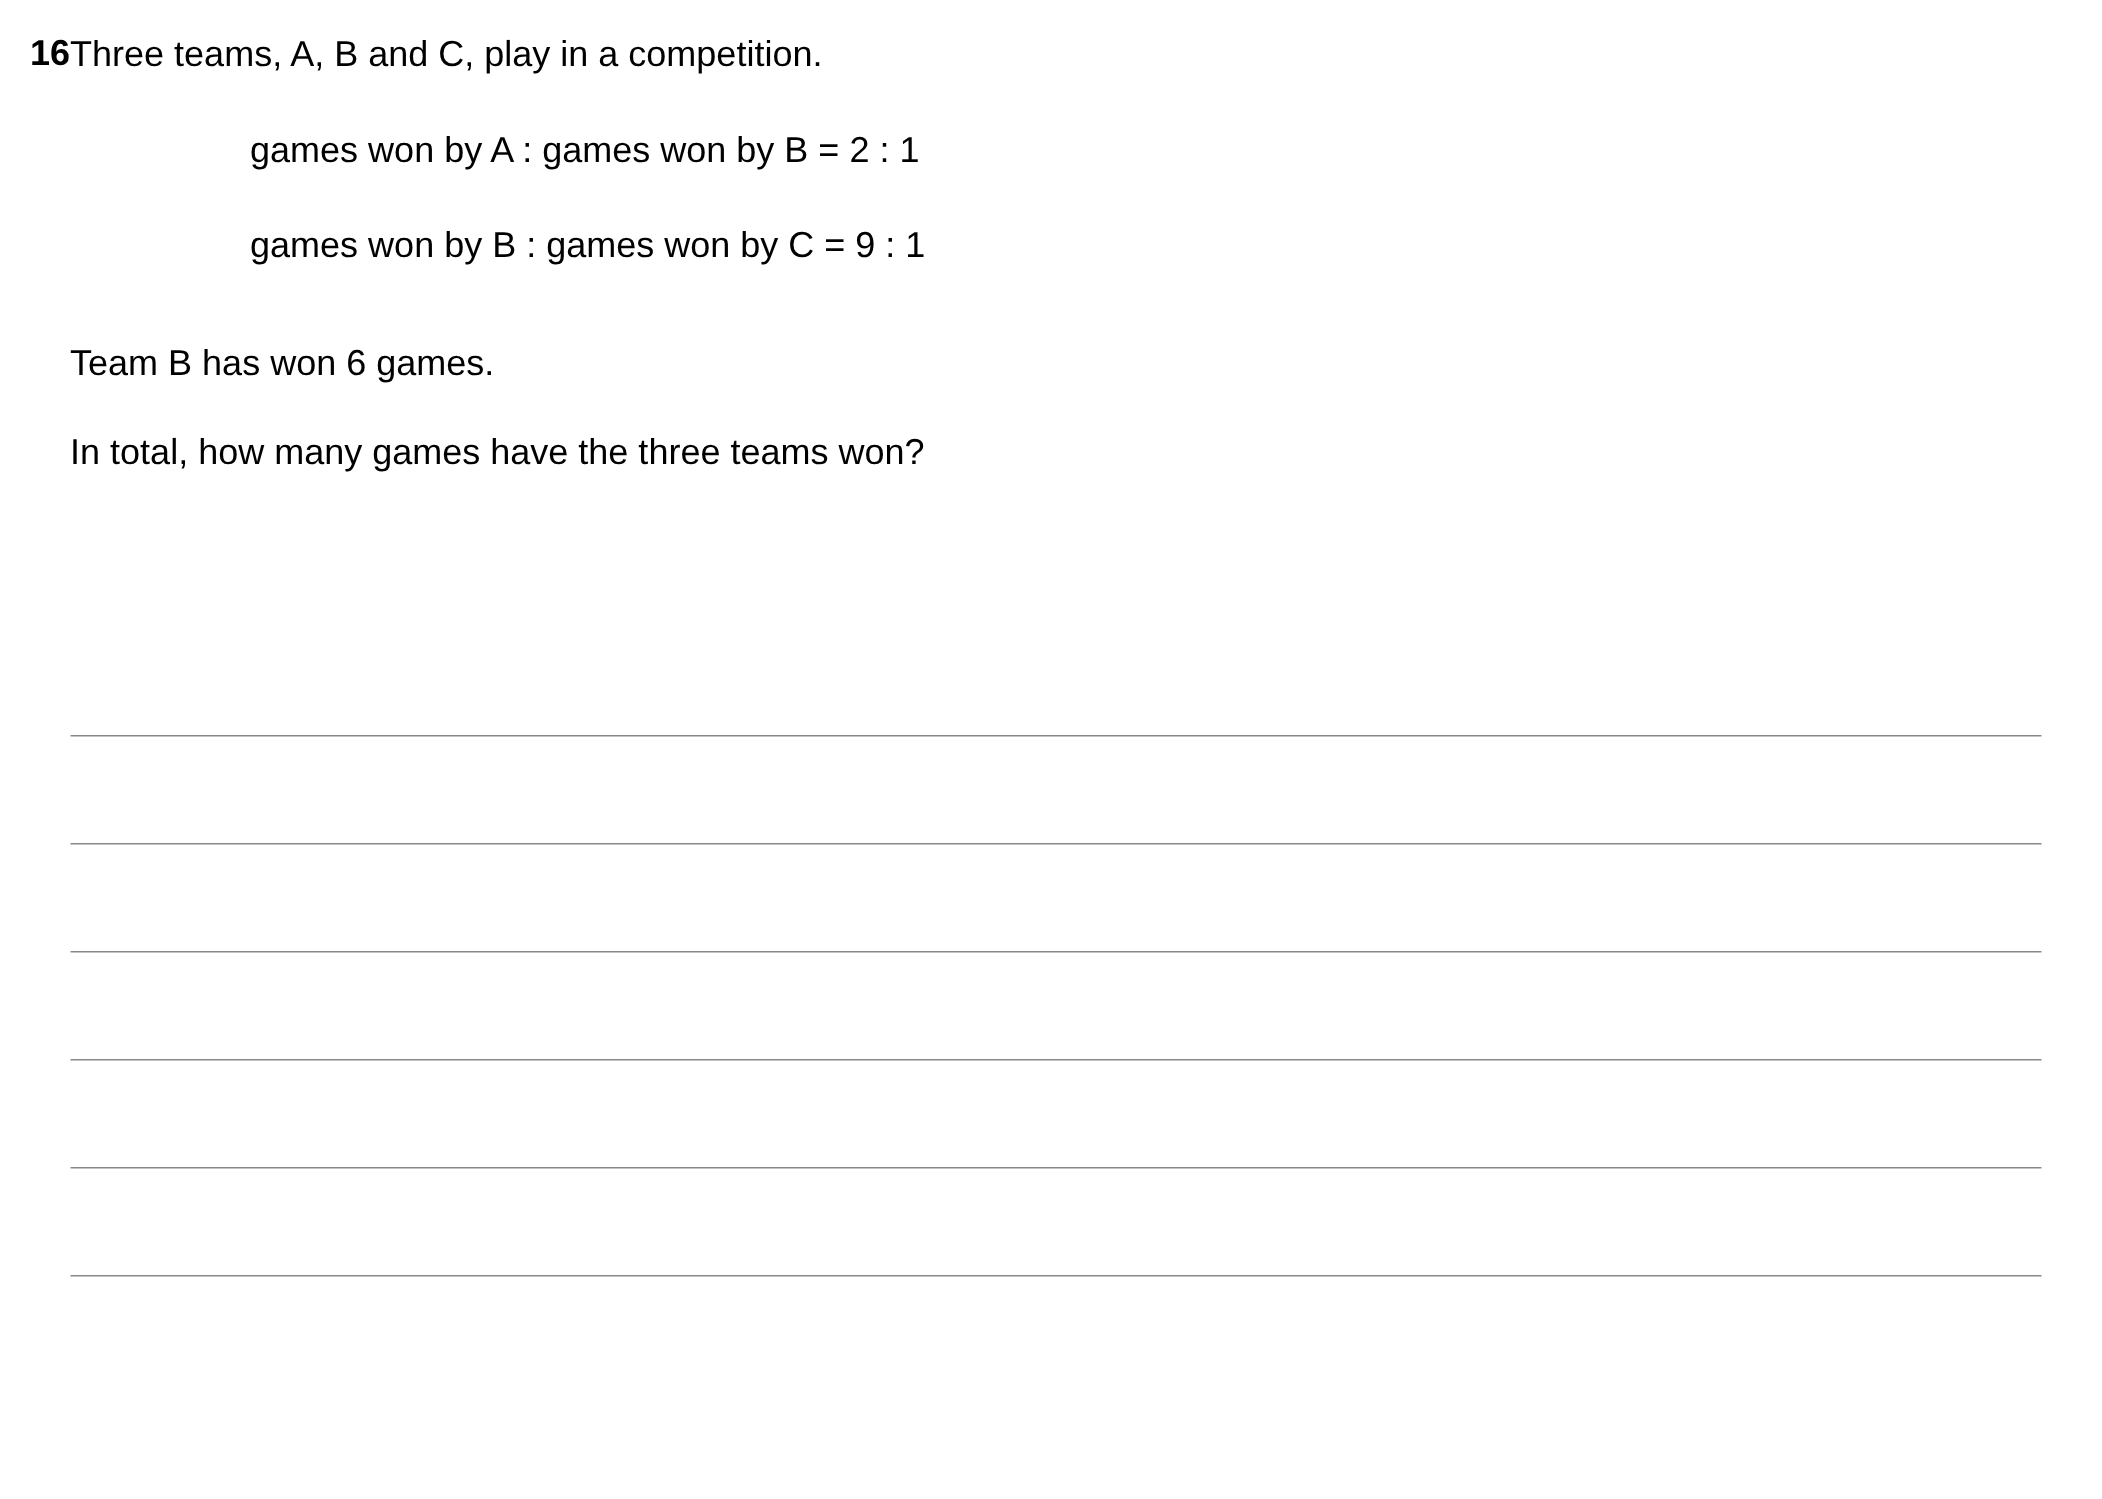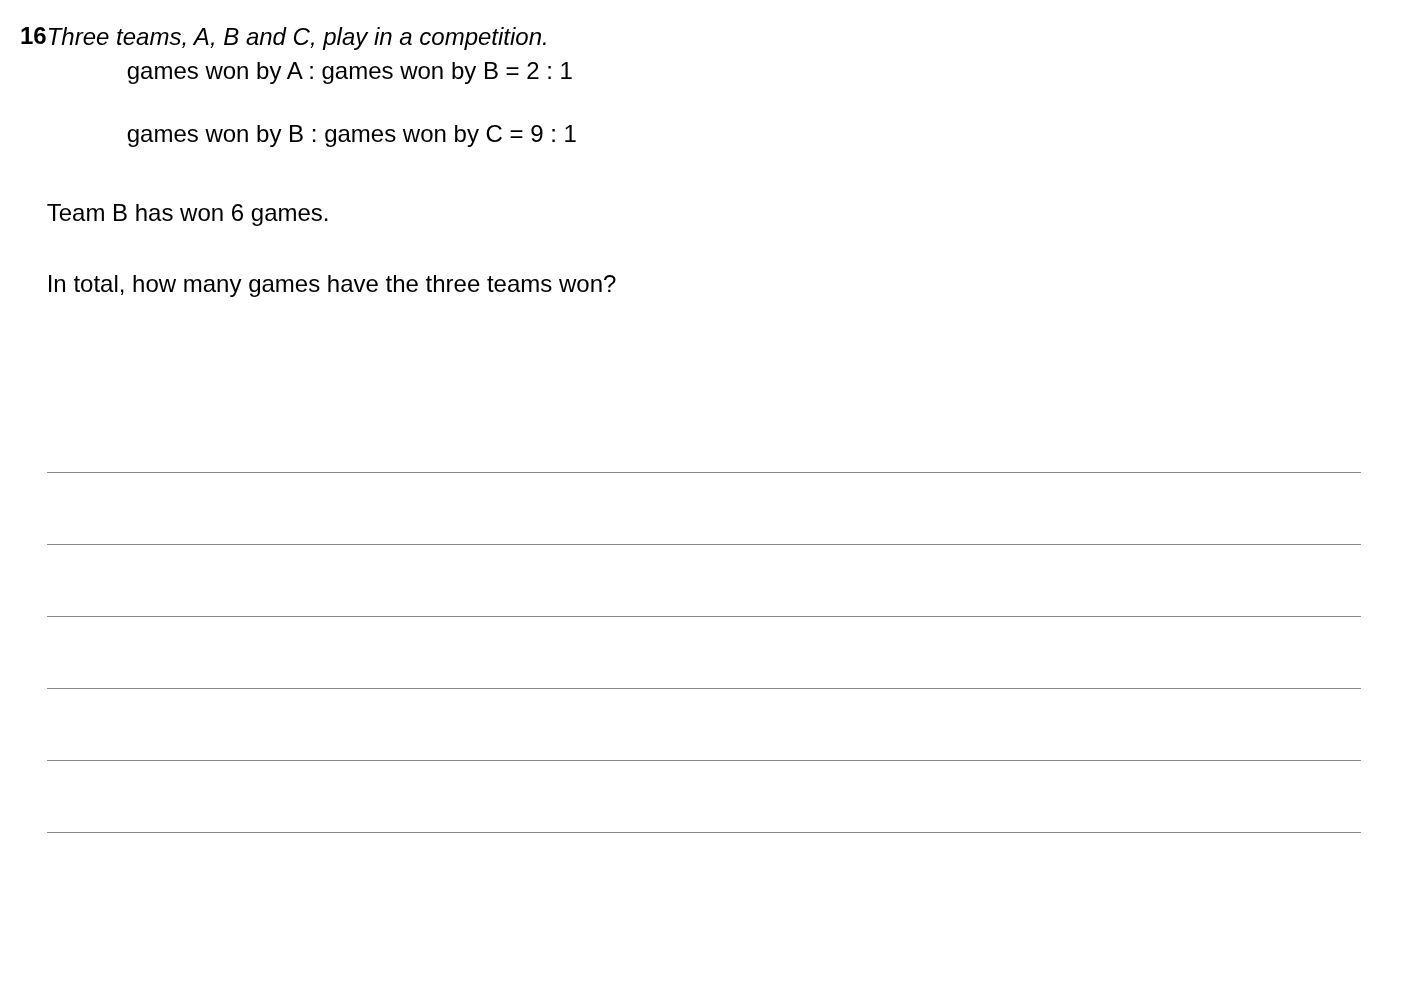--- a/index.html
+++ b/index.html
@@ -22,31 +22,31 @@
     .question-number {
       font-weight: bold;
       font-size: 24px;
       padding-top: 2px;
       flex-shrink: 0;
     }
     .question-body {
       flex: 1;
     }
     .question-text {
+      margin-bottom: 30px;
       line-height: 1.4;
-      font-style: italic;
     }
     .ratio-line {
-      margin-left: 80px;
+      margin-left: 120px;
       margin-bottom: 30px;
       line-height: 1.4;
     }
     .statement {
       margin-top: 45px;
-      margin-bottom: 38px;
+      margin-bottom: 26px;
       line-height: 1.4;
     }
     .final-question {
       margin-bottom: 100px;
       line-height: 1.4;
     }
     .answer-lines {
       margin-top: 20px;
     }
     .answer-line {

